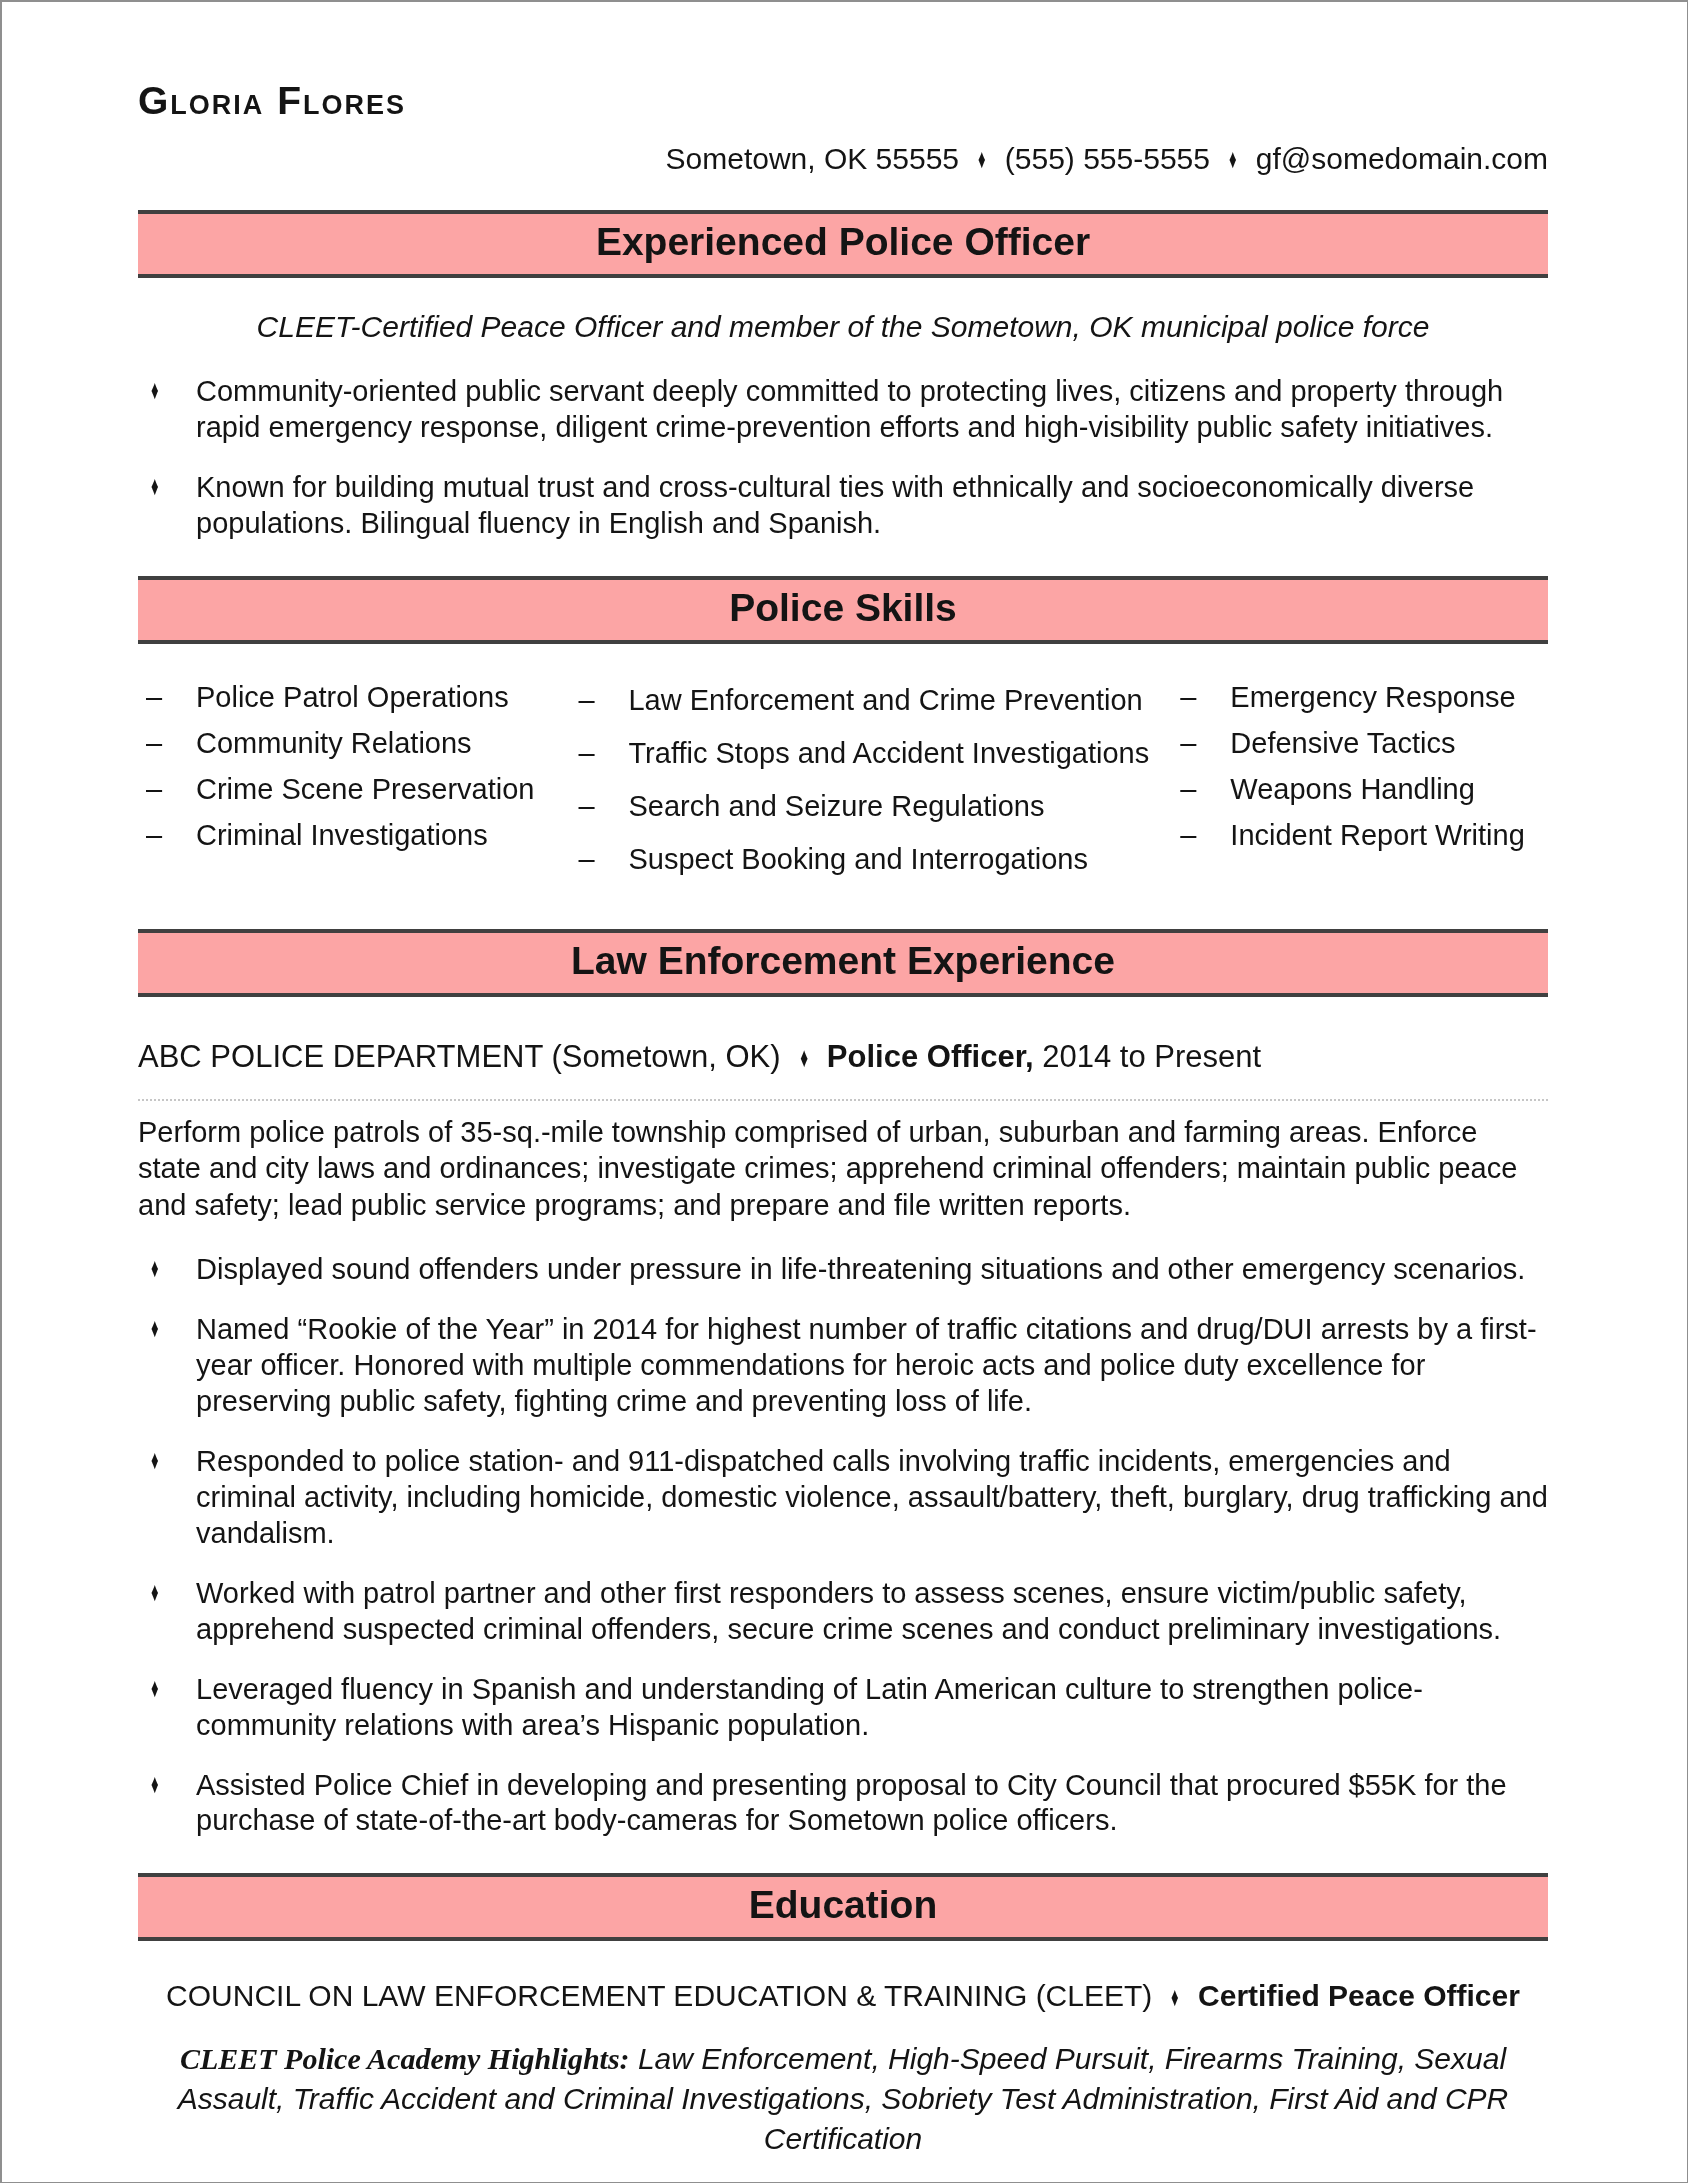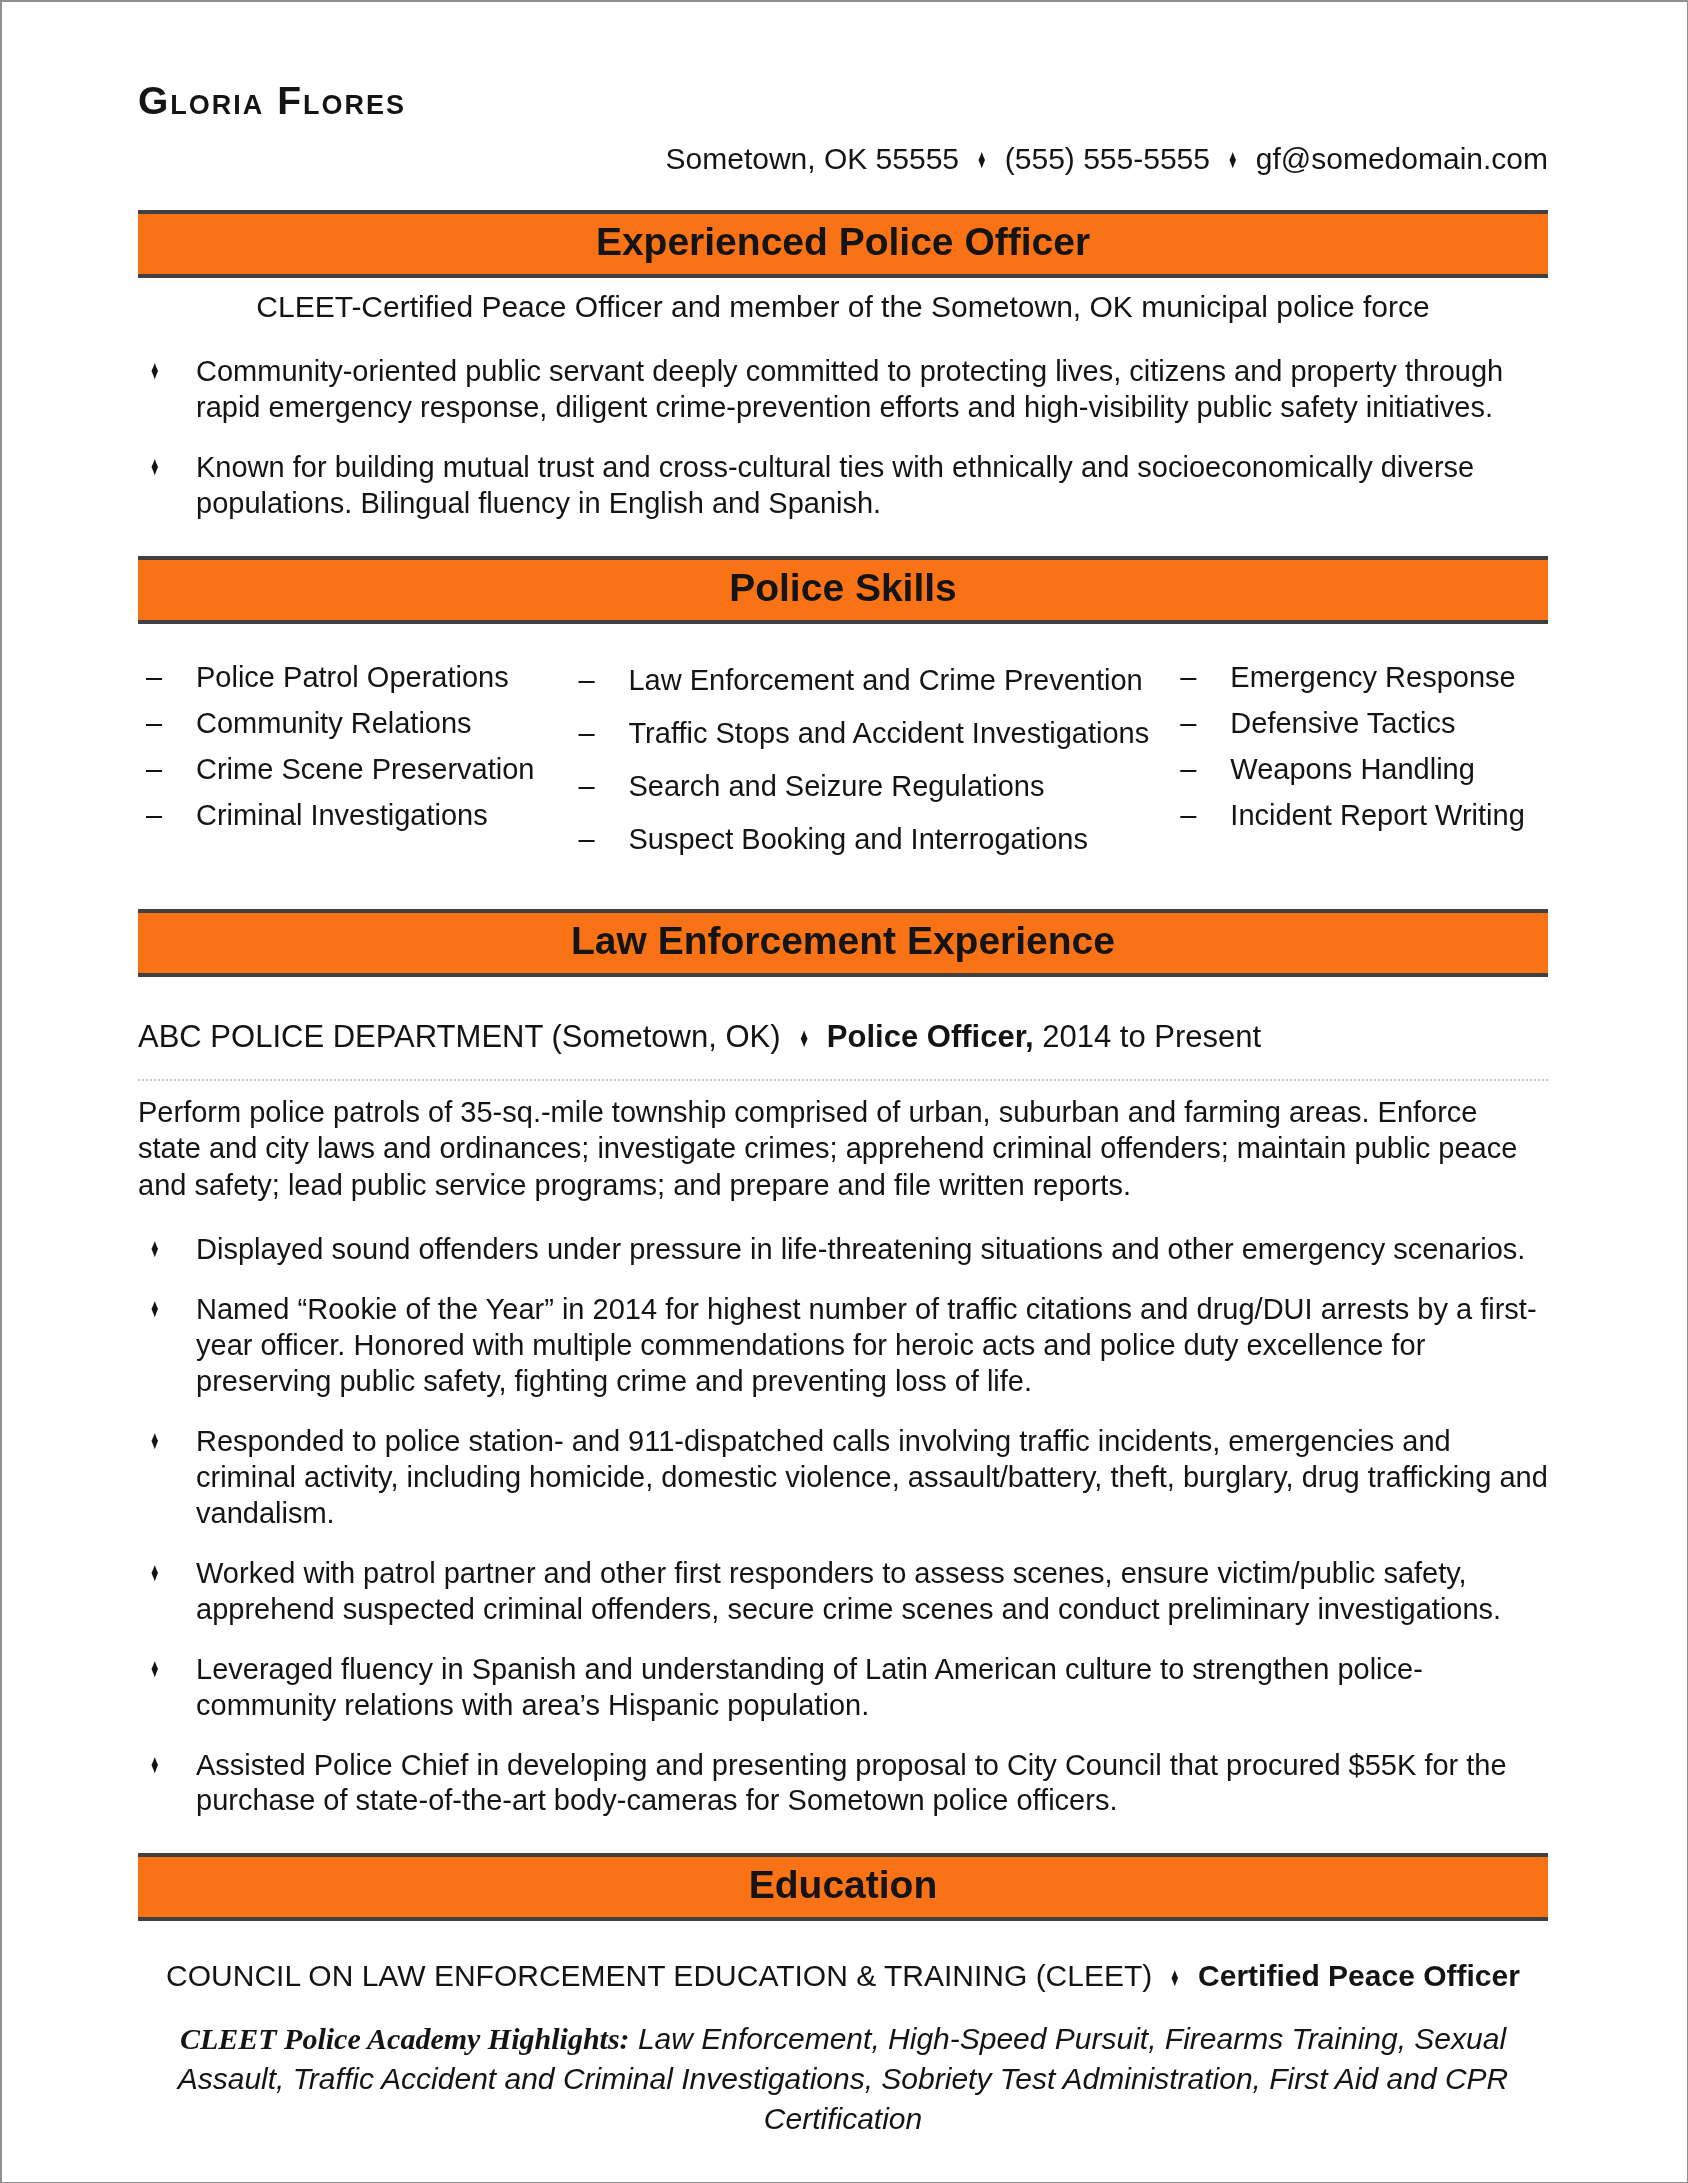--- a/index.html
+++ b/index.html
@@ -36,34 +36,35 @@
     display: inline-block;
     transform: scaleX(0.55);
     font-style: normal;
     font-weight: normal;
   }
   .contact .diamond { font-size: 27px; margin: 0 16px; position: relative; top: -1px; }
 
   
   .section-bar {
     margin-top: 34px;
-    background: #f97316;
+    background: #fca5a5;
     border-top: 4px solid #404040;
     border-bottom: 4px solid #404040;
     text-align: center;
     font-size: 39px;
     font-weight: bold;
     padding: 6px 0 10px;
   }
 
   
   .tagline {
     text-align: center;
-    font-size: 30px;
-    margin-top: 12px;
+    font-style: italic;
+    font-size: 30px;
+    margin-top: 32px;
   }
 
   
   .dbullets { margin-top: 30px; }
   .dbullet {
     display: flex;
     align-items: flex-start;
     font-size: 29px;
     line-height: 1.24;
     margin-bottom: 24px;

